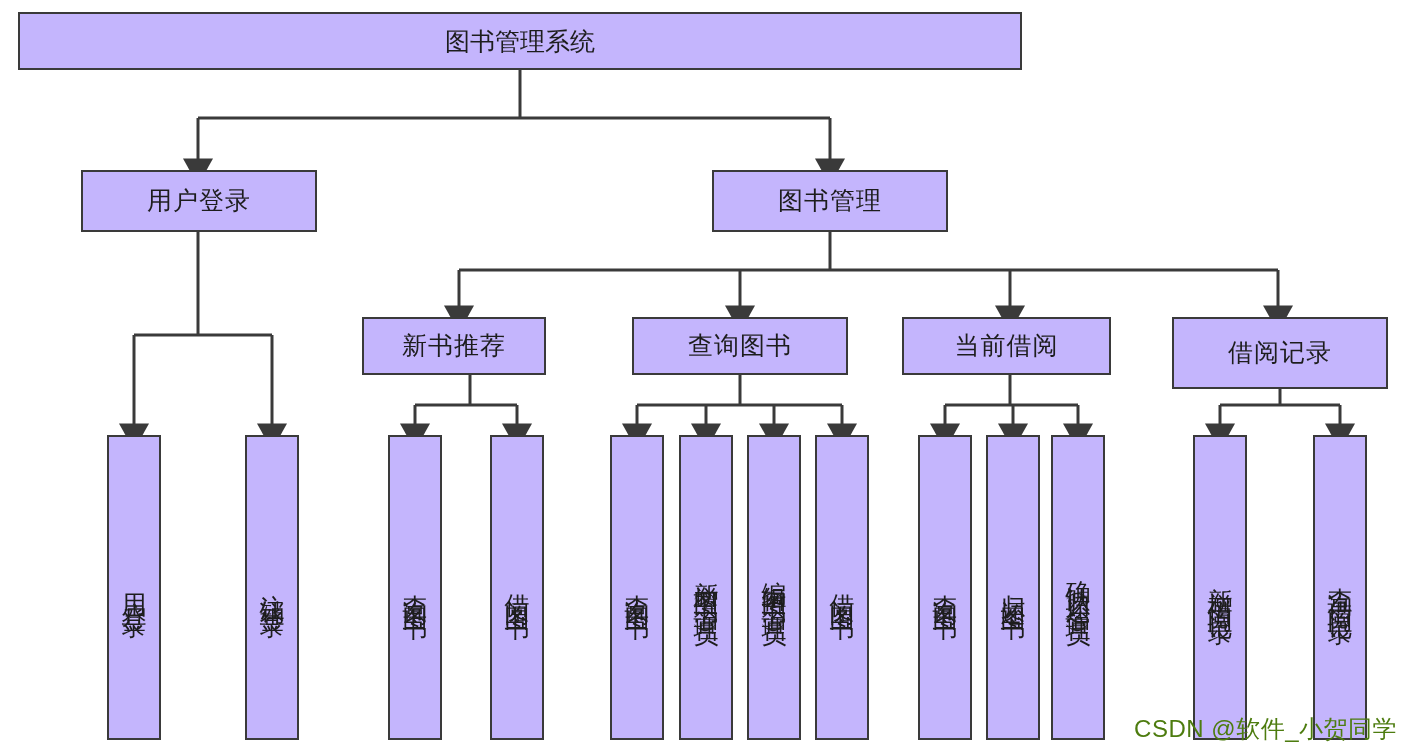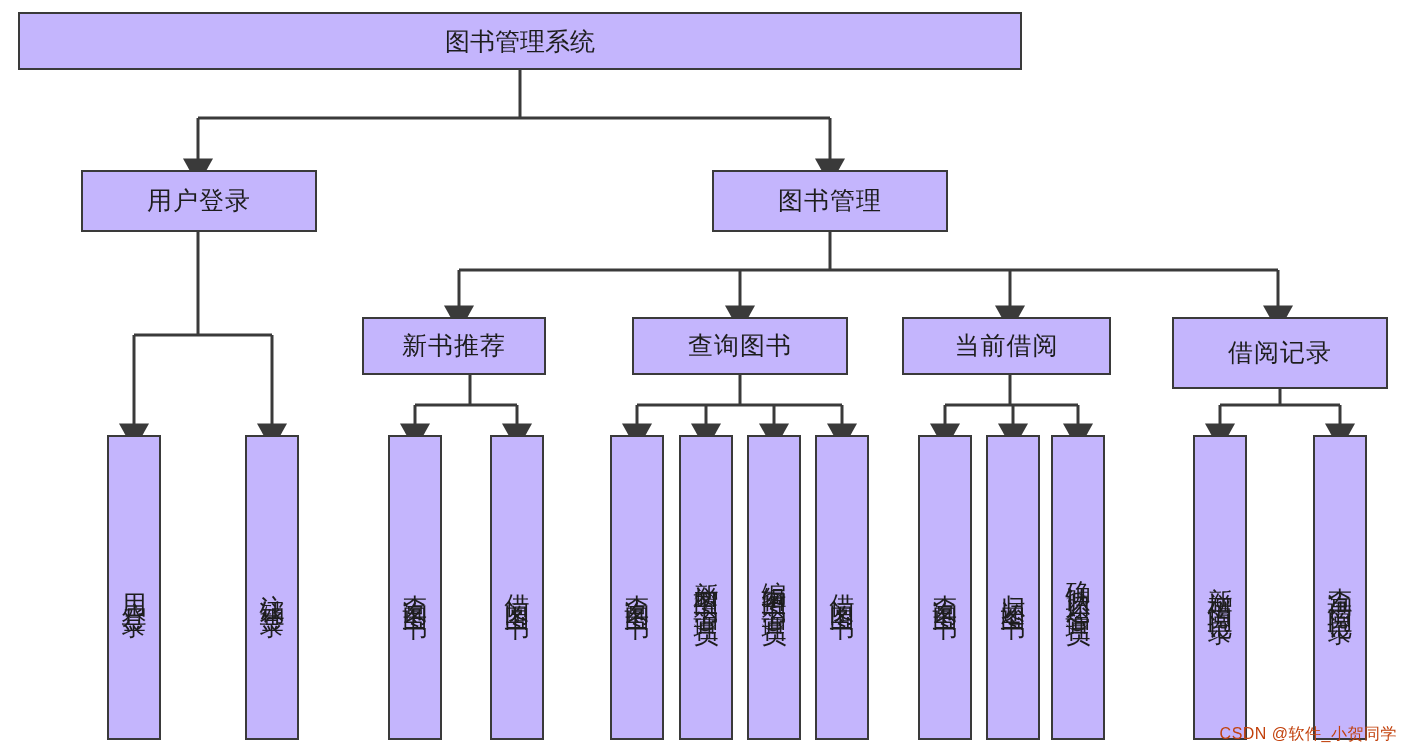--- a/index.html
+++ b/index.html
@@ -48,22 +48,22 @@
     line-height:1;
   }
   .node.leaf.tall{
     letter-spacing:6px;
     font-size:25px;
   }
   .watermark{
     position:absolute;
     right:8px;
     bottom:2px;
-    font-size:16px;
-    color:#c2410c;
+    font-size:24px;
+    color:#4d7c0f;
     white-space:nowrap;
     letter-spacing:0.5px;
   }
 </style>
 </head>
 <body>
 
 <div id="canvas">
 
   <svg id="lines" viewBox="0 0 1405 747" width="1405" height="747" aria-hidden="true">

